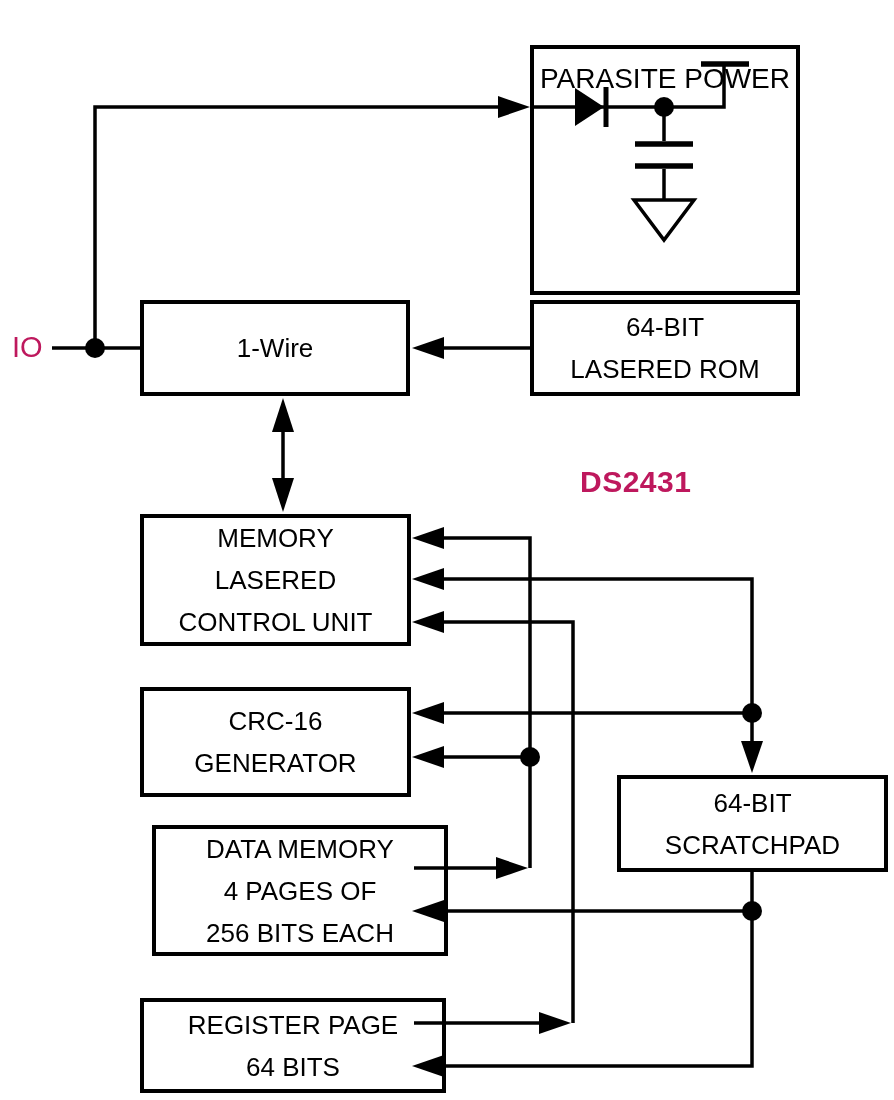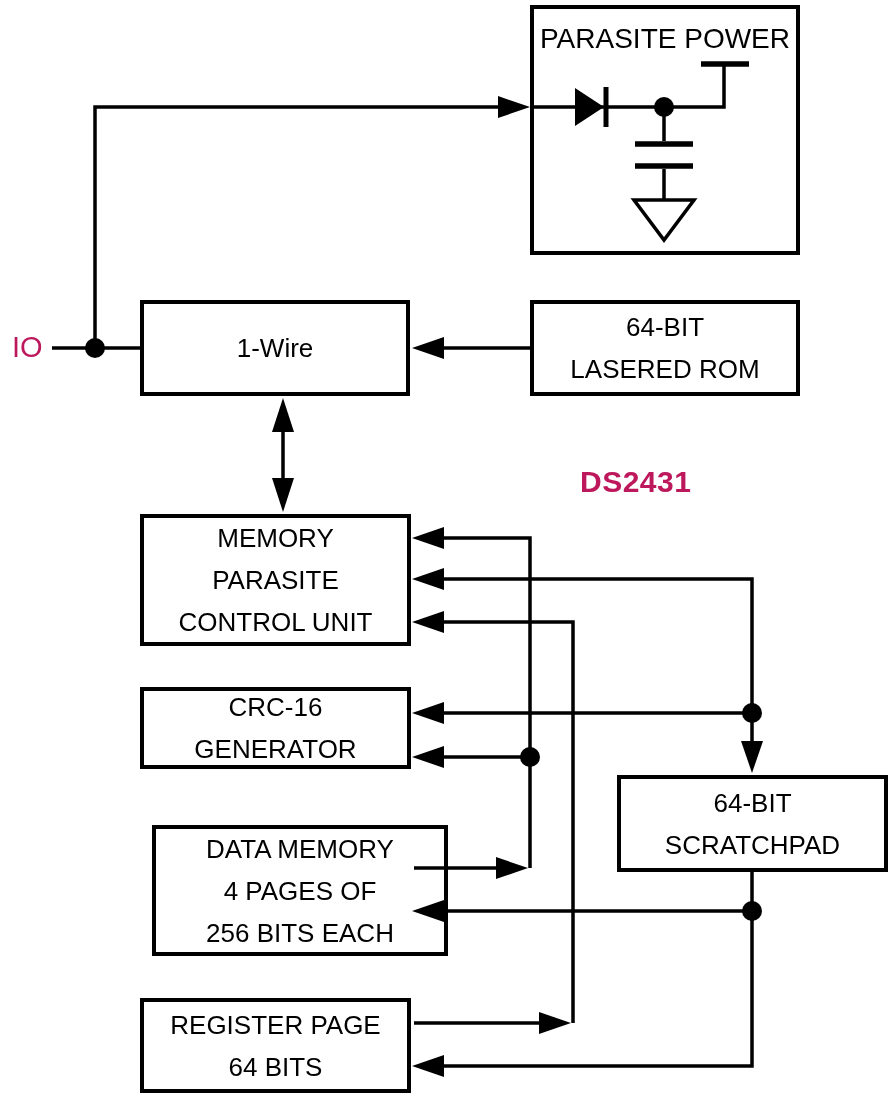--- a/index.html
+++ b/index.html
@@ -30,20 +30,21 @@
     font-size: 26px;
     line-height: 42px;
     color: #000000;
     white-space: nowrap;
   }
   .box.title-top {
     justify-content: flex-start;
     padding-top: 14px;
     font-size: 28px;
     line-height: 32px;
+    margin-top: 40px;
   }
   .free-label {
     position: absolute;
     color: #be185d;
     white-space: nowrap;
   }
   .io-label   { font-size: 29px; }
   .part-label { font-size: 30px; font-weight: bold; letter-spacing: 0.5px; }
 </style>
 </head>
@@ -109,36 +110,36 @@
     <div>1-Wire</div>
   </div>
 
   <div class="box" style="left:530px; top:300px; width:270px; height:96px;">
     <div>64-BIT</div>
     <div>LASERED ROM</div>
   </div>
 
   <div class="box" style="left:140px; top:514px; width:271px; height:132px;">
     <div>MEMORY</div>
-    <div>PARASITE</div>
+    <div>LASERED</div>
     <div>CONTROL UNIT</div>
   </div>
 
-  <div class="box" style="left:140px; top:687px; width:271px; height:82px;">
+  <div class="box" style="left:140px; top:687px; width:271px; height:110px;">
     <div>CRC-16</div>
     <div>GENERATOR</div>
   </div>
 
   <div class="box" style="left:152px; top:825px; width:296px; height:131px;">
     <div>DATA MEMORY</div>
     <div>4 PAGES OF</div>
     <div>256 BITS EACH</div>
   </div>
 
-  <div class="box" style="left:140px; top:998px; width:271px; height:95px;">
+  <div class="box" style="left:140px; top:998px; width:306px; height:95px;">
     <div>REGISTER PAGE</div>
     <div>64 BITS</div>
   </div>
 
   <div class="box" style="left:617px; top:775px; width:271px; height:97px;">
     <div>64-BIT</div>
     <div>SCRATCHPAD</div>
   </div>
 
   <div class="free-label io-label" style="left:12px; top:331px;">IO</div>

